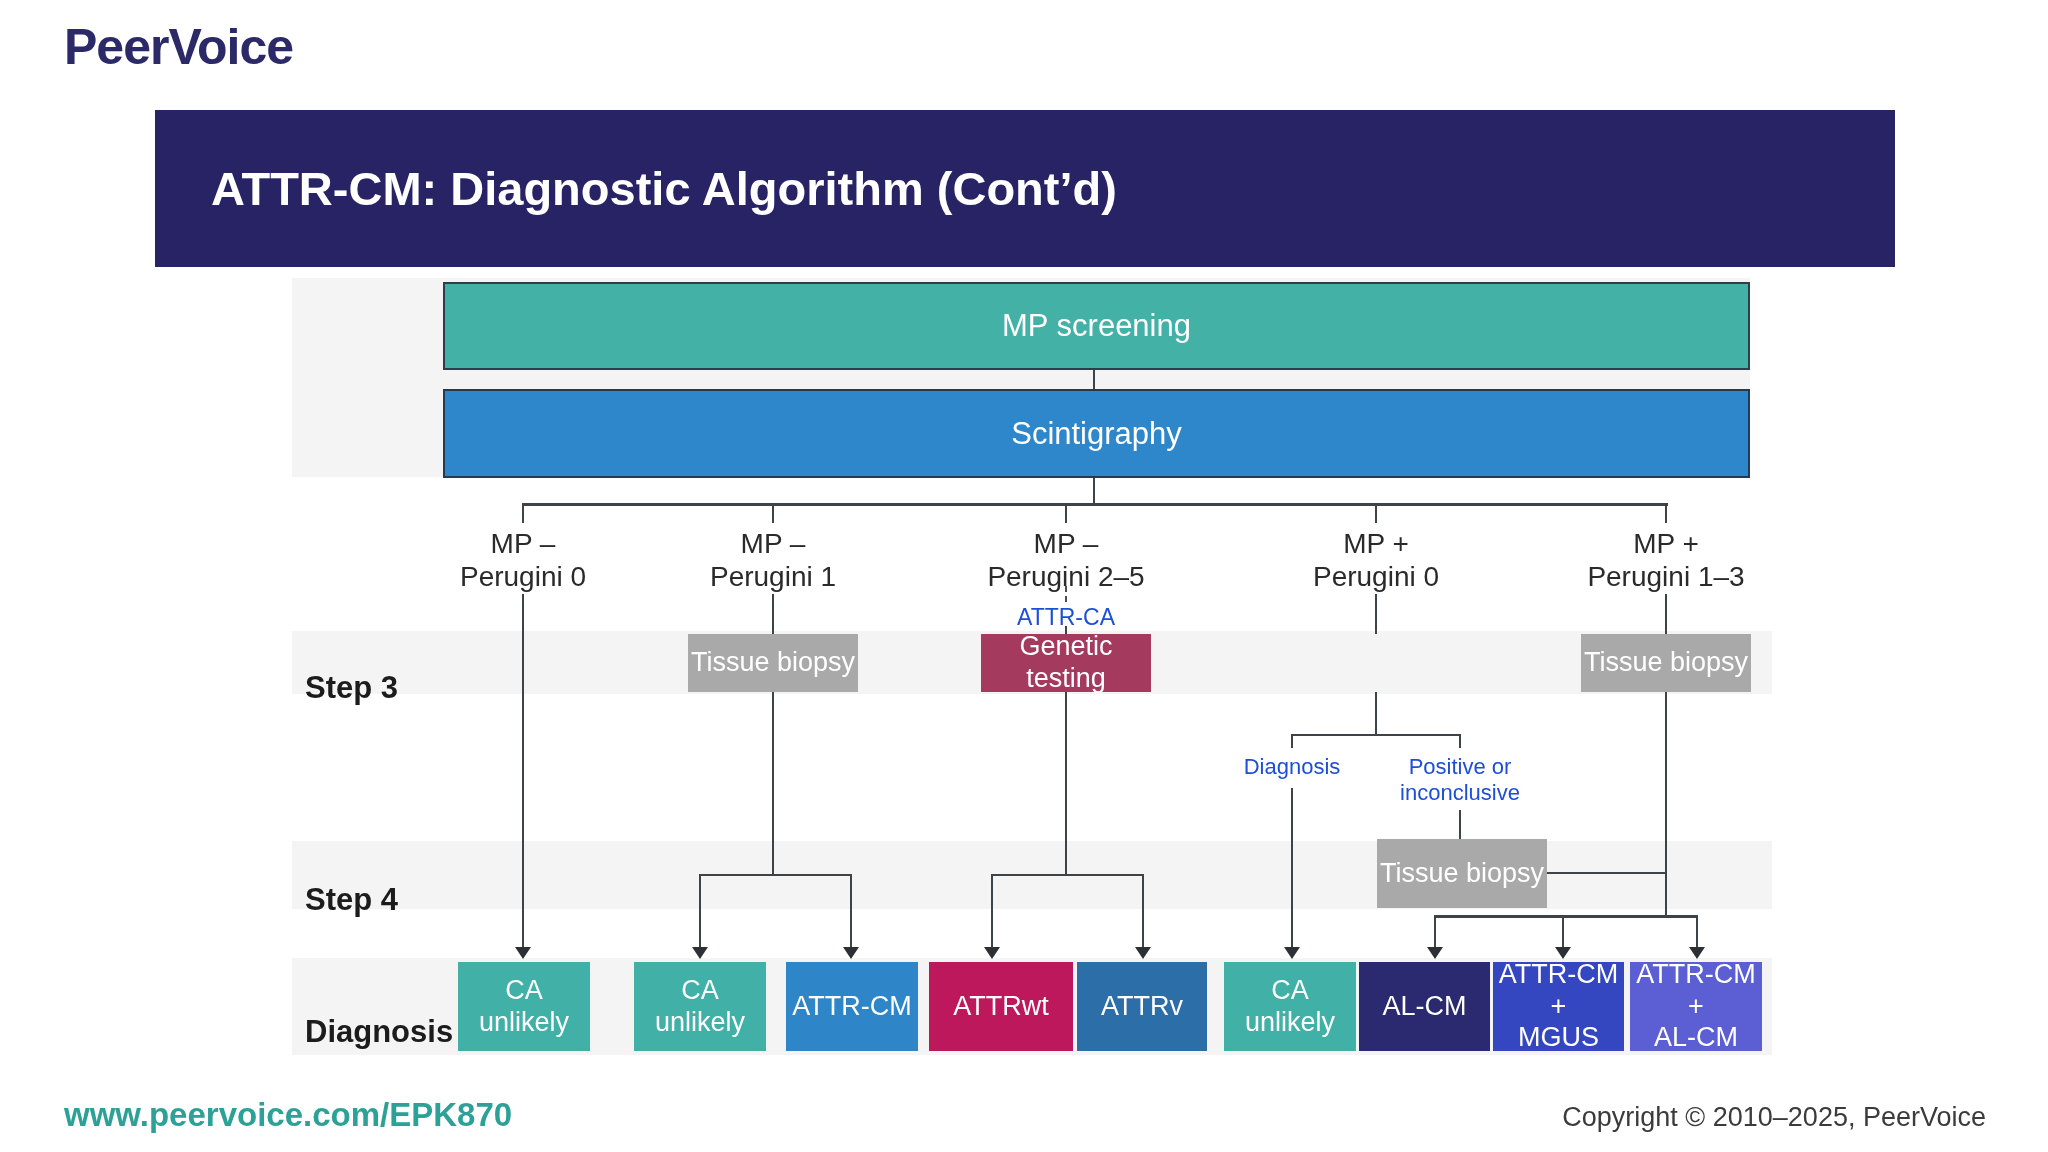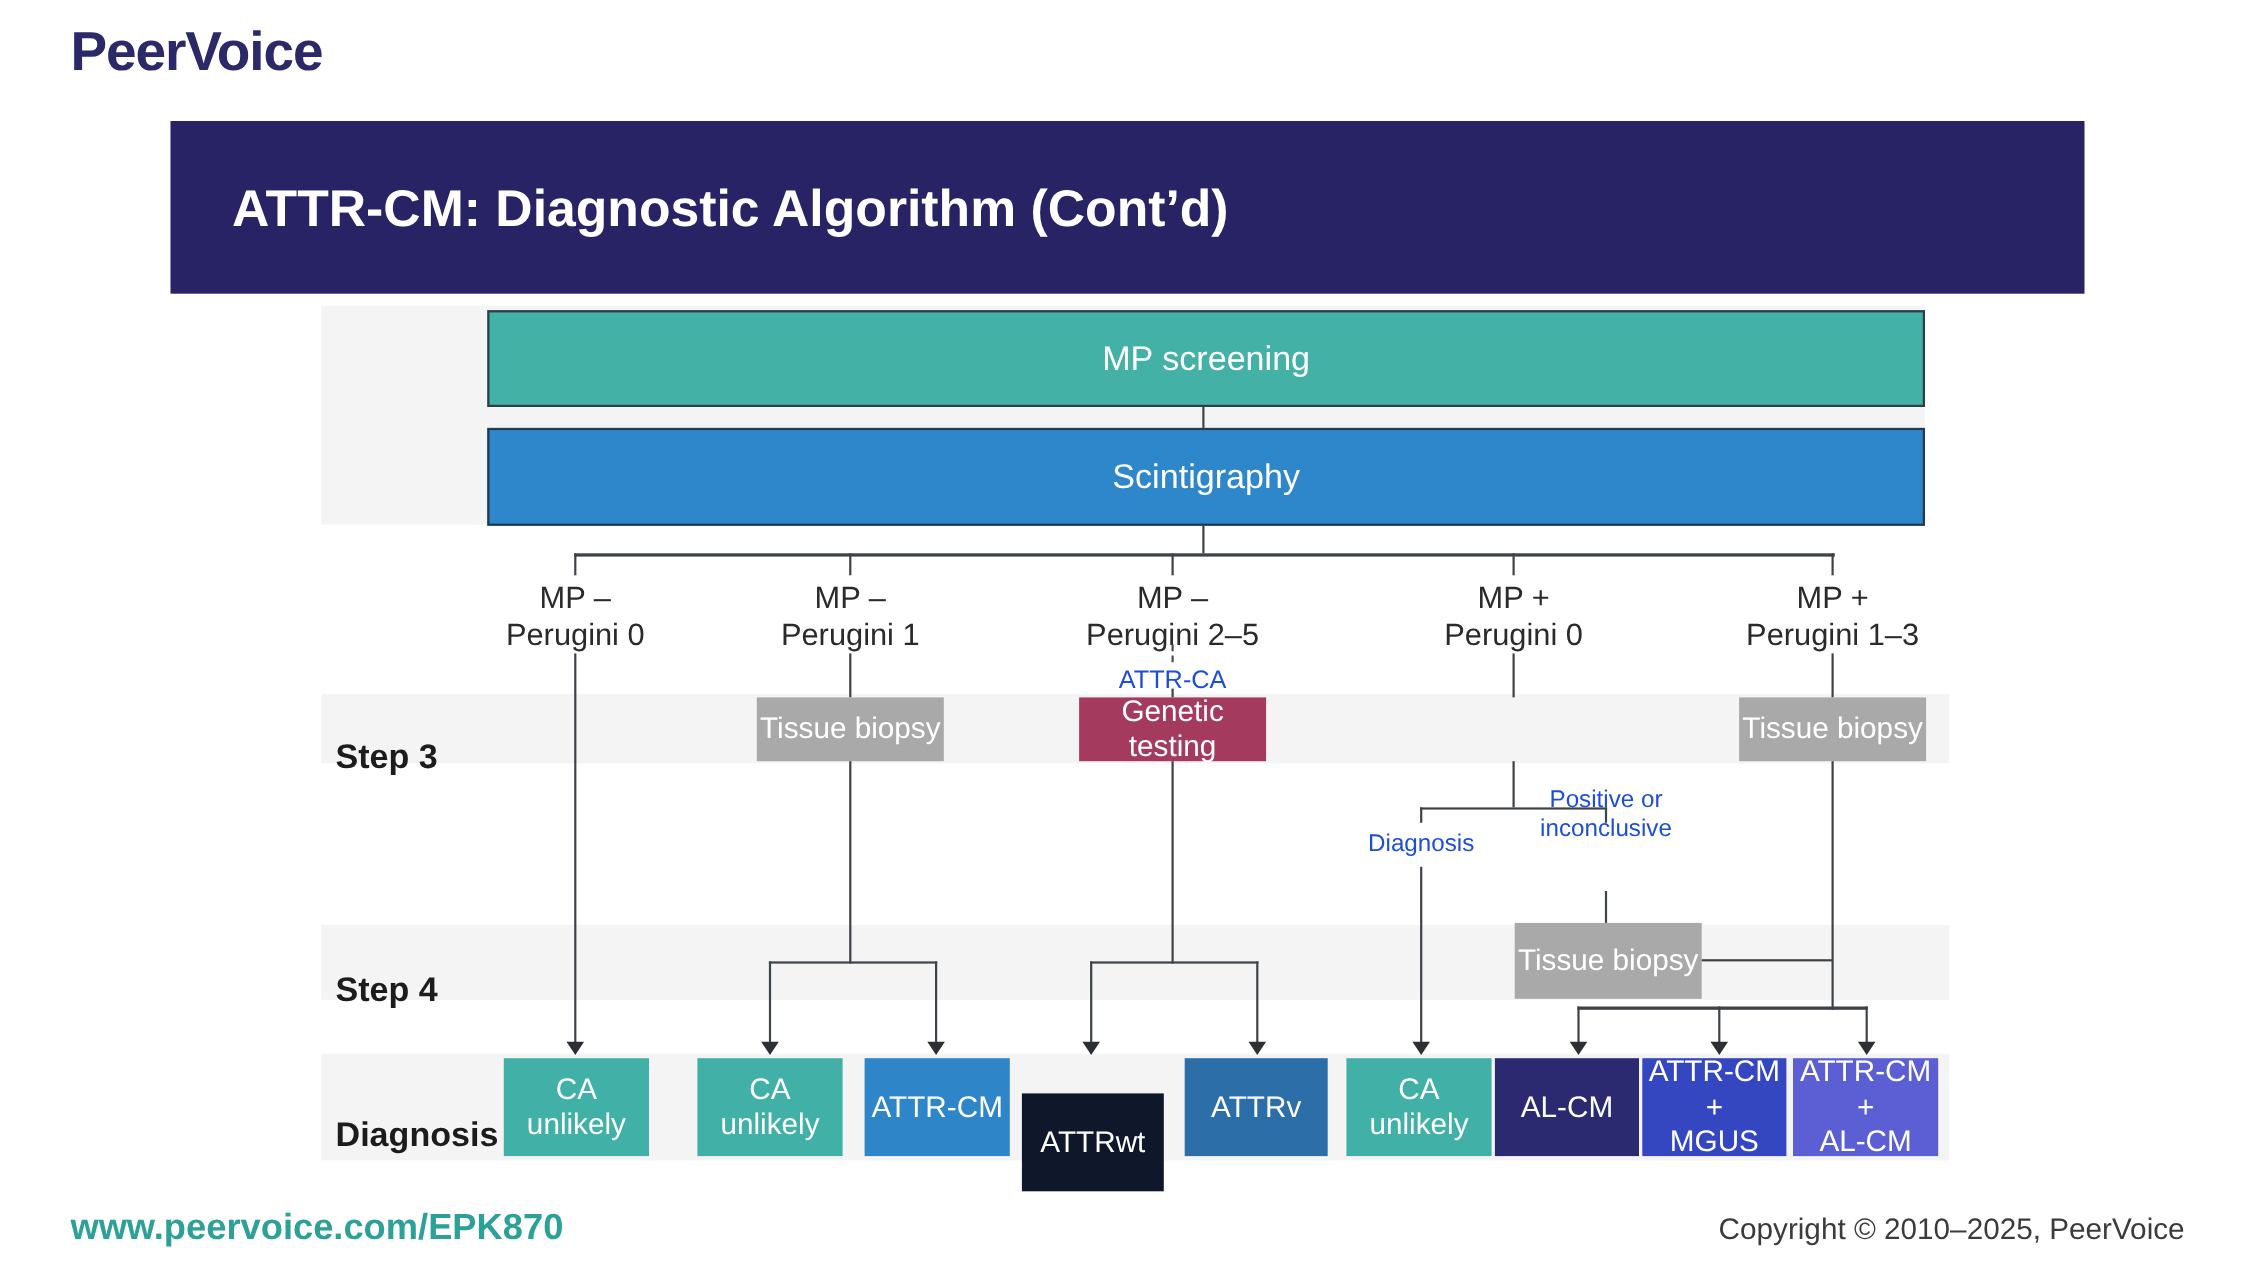--- a/index.html
+++ b/index.html
@@ -108,21 +108,21 @@
   </div>
   <div class="nbox s3box" style="left:1581px;background:#a9a9a9;">
     <span>Tissue biopsy</span>
   </div>
 
   <div class="vl" style="left:1375px;top:692px;height:42px;"></div>
   <div class="hl" style="left:1291px;top:734px;width:170px;"></div>
   <div class="vl" style="left:1291px;top:734px;height:14px;"></div>
   <div class="vl" style="left:1459px;top:734px;height:14px;"></div>
   <div class="smalllabel" style="left:1182px;top:754px;">Diagnosis</div>
-  <div class="smalllabel" style="left:1380px;top:714px;width:160px;">Positive or inconclusive</div>
+  <div class="smalllabel" style="left:1380px;top:754px;width:160px;">Positive or inconclusive</div>
   <div class="vl" style="left:1291px;top:788px;height:163px;"></div>
   <div class="vl" style="left:1459px;top:810px;height:29px;"></div>
 
   <div class="nbox" style="left:1377px;top:839px;width:170px;height:69px;background:#a9a9a9;font-size:27px;">
     <span>Tissue biopsy</span>
   </div>
   <div class="hl" style="left:1547px;top:872px;width:119px;"></div>
   <div class="vl" style="left:1665px;top:692px;height:226px;"></div>
   <div class="hl thick" style="left:1434px;top:915px;width:264px;"></div>
   <div class="vl" style="left:1434px;top:915px;height:33px;"></div>
@@ -153,21 +153,21 @@
     <span>CA</span>
     <span>unlikely</span>
   </div>
   <div class="nbox dbox" style="left:634px;width:132px;background:#41b1a7;">
     <span>CA</span>
     <span>unlikely</span>
   </div>
   <div class="nbox dbox" style="left:786px;width:132px;background:#2e86c9;">
     <span>ATTR-CM</span>
   </div>
-  <div class="nbox dbox" style="left:929px;width:129px;background:#0f172a;margin-top:32px;">
+  <div class="nbox dbox" style="left:929px;width:144px;background:#be185d;">
     <span>ATTRwt</span>
   </div>
   <div class="nbox dbox" style="left:1077px;width:130px;background:#2b6ea8;">
     <span>ATTRv</span>
   </div>
   <div class="nbox dbox" style="left:1224px;width:132px;background:#41b1a7;">
     <span>CA</span>
     <span>unlikely</span>
   </div>
   <div class="nbox dbox" style="left:1359px;width:131px;background:#2b2a71;">

